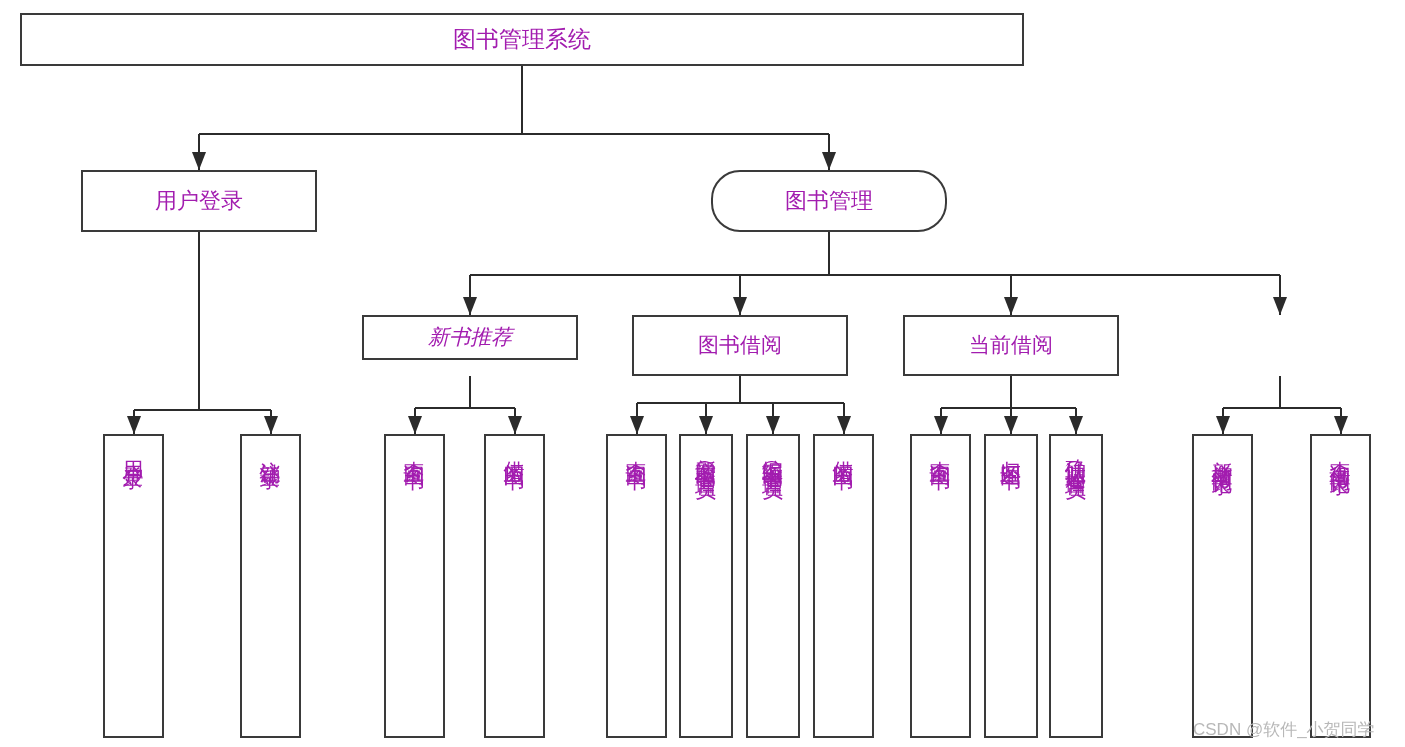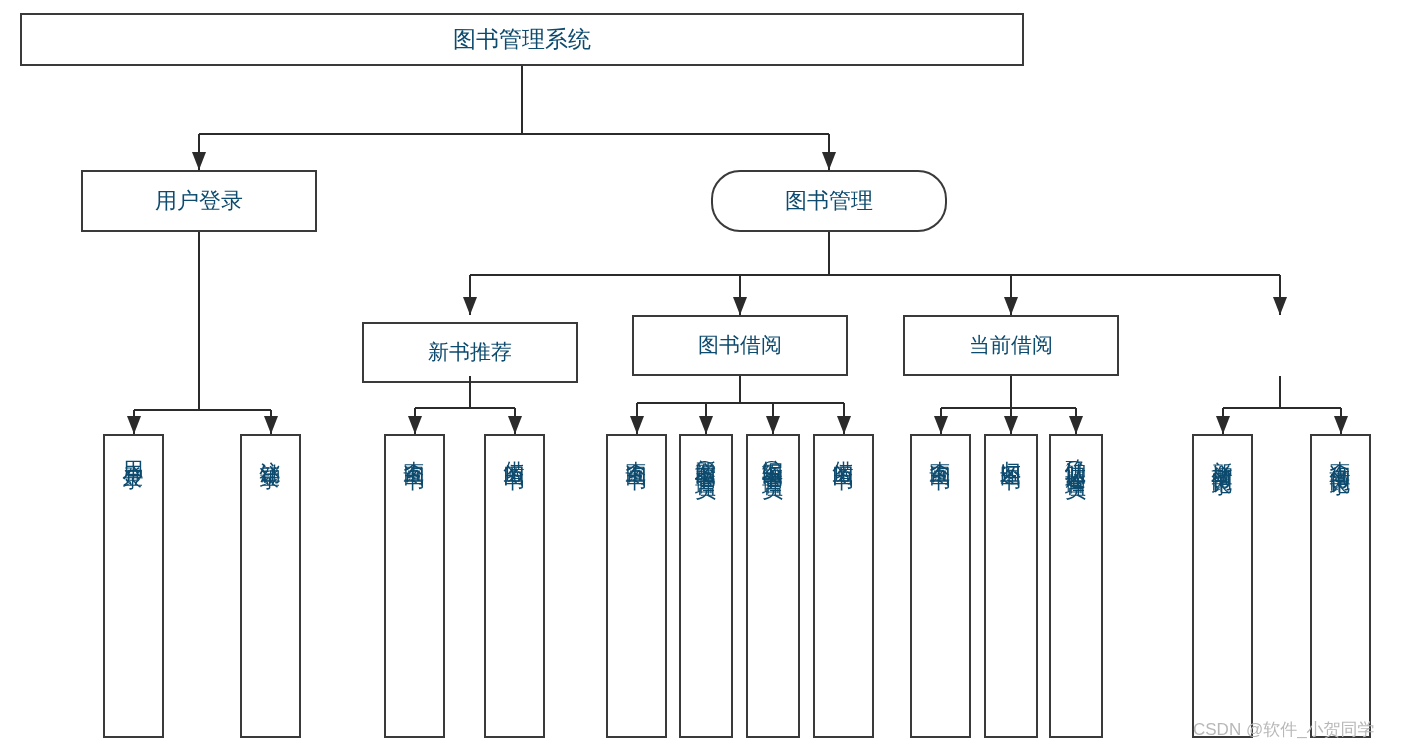--- a/index.html
+++ b/index.html
@@ -21,21 +21,21 @@
 
   
   .node {
     position: absolute;
     box-sizing: border-box;
     background: #ffffff;
     border: 2px solid #3a3a3a;
     display: flex;
     align-items: center;
     justify-content: center;
-    color: #0c4a6e;
+    color: #a21caf;
   }
   .node.root     { font-size: 23px; }
   .node.lvl1     { font-size: 22px; }
   .node.lvl2     { font-size: 21px; }
 
   .node .label {
     line-height: 1.05;
     white-space: nowrap;
     text-align: center;
   }
@@ -93,21 +93,21 @@
     <span class="label">图书管理系统</span>
   </div>
 
   <div class="node lvl1" id="node-l1-0" style="left: 81px; top: 170px; width: 236px; height: 62px;">
     <span class="label">用户登录</span>
   </div>
   <div class="node lvl1" id="node-l1-1" style="left: 711px; top: 170px; width: 236px; height: 62px; border-radius: 29px;">
     <span class="label">图书管理</span>
   </div>
 
-  <div class="node lvl2" id="node-l2-0" style="left: 362px; top: 322px; width: 216px; height: 61px;">
+  <div class="node lvl2" id="node-l2-0" style="left: 362px; top: 315px; width: 216px; height: 45px; font-style: italic;">
     <span class="label">新书推荐</span>
   </div>
   <div class="node lvl2" id="node-l2-2" style="left: 903px; top: 315px; width: 216px; height: 61px;">
     <span class="label">当前借阅</span>
   </div>
   <div class="node lvl2" id="node-l2-1" style="left: 632px; top: 315px; width: 216px; height: 61px;">
     <span class="label">图书借阅</span>
   </div>
 
   <div class="node leaf" id="node-leaf-0" style="left: 103px; top: 434px; width: 61px; height: 304px;">

